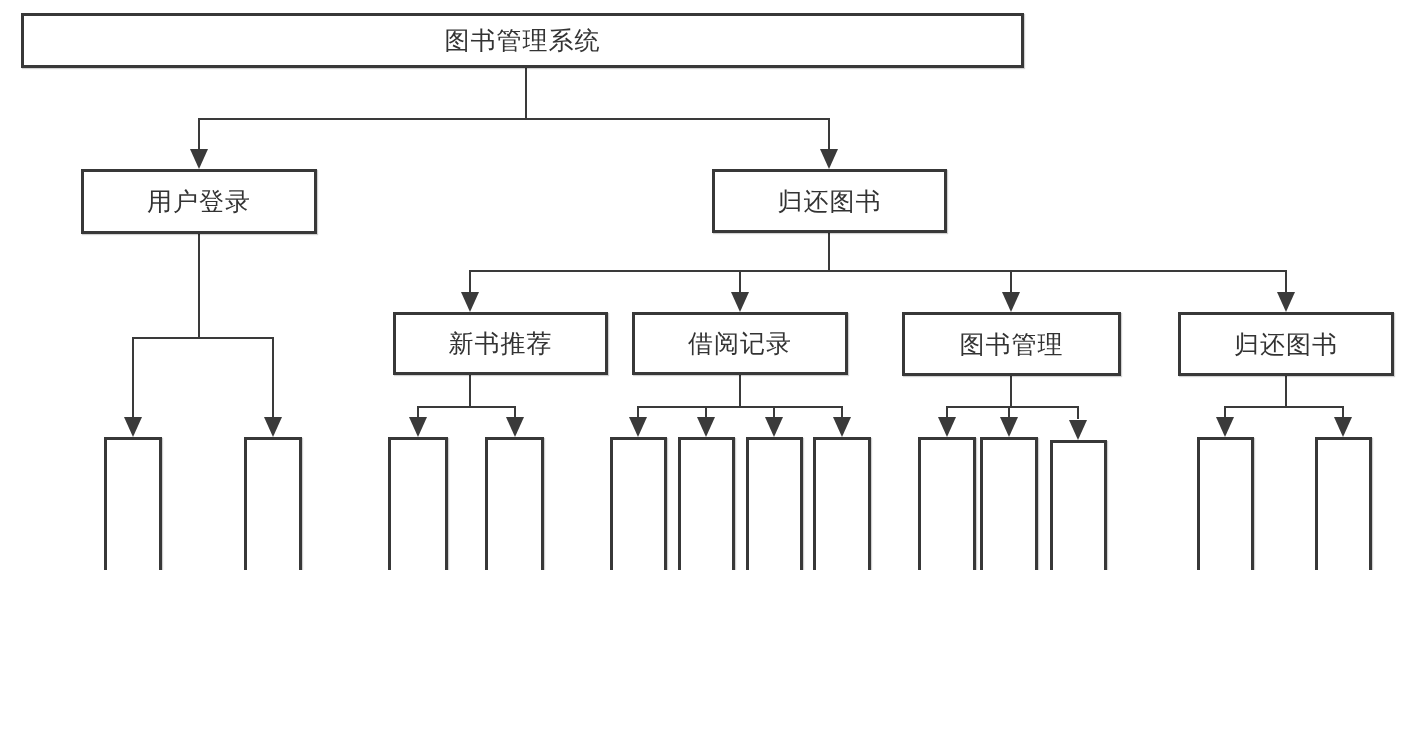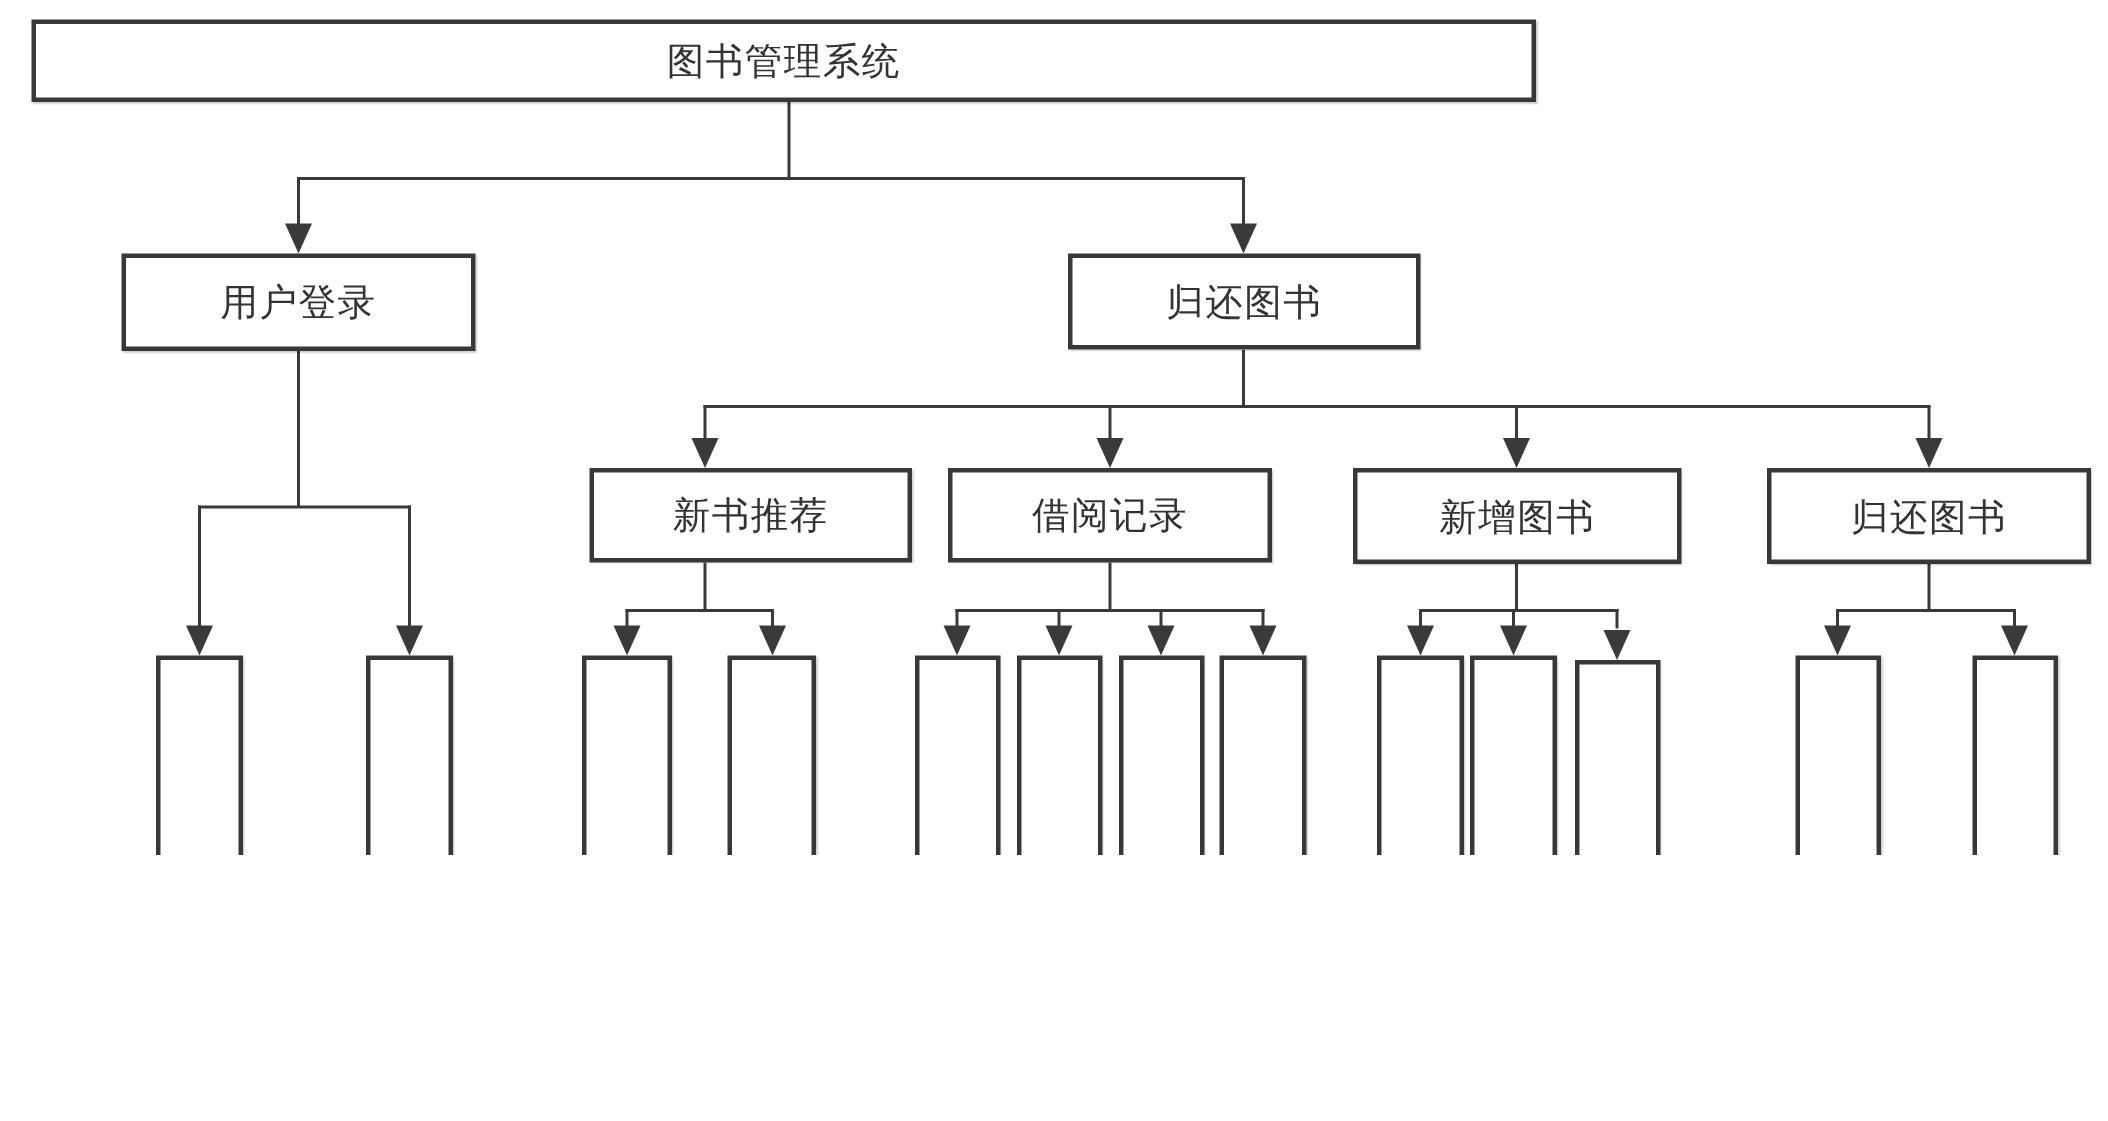--- a/index.html
+++ b/index.html
@@ -55,21 +55,21 @@
 
 <div class="canvas">
 
   <div class="box" style="left:21px;top:13px;width:1003px;height:55px;">图书管理系统</div>
 
   <div class="box" style="left:81px;top:169px;width:236px;height:65px;">用户登录</div>
   <div class="box" style="left:712px;top:169px;width:235px;height:64px;">归还图书</div>
 
   <div class="box" style="left:363px;top:312px;width:215px;height:63px;margin-left:30px;">新书推荐</div>
   <div class="box" style="left:632px;top:312px;width:216px;height:63px;">借阅记录</div>
-  <div class="box" style="left:902px;top:312px;width:219px;height:64px;">新增图书</div>
+  <div class="box" style="left:902px;top:312px;width:219px;height:64px;">图书管理</div>
   <div class="box" style="left:1178px;top:312px;width:216px;height:64px;">归还图书</div>
 
   <div class="box leaf" style="left:104px;top:437px;width:58px;height:298px;">用户登录</div>
   <div class="box leaf" style="left:244px;top:437px;width:58px;height:298px;">注销登录</div>
 
   <div class="box leaf" style="left:388px;top:437px;width:60px;height:298px;">查询图书</div>
   <div class="box leaf" style="left:485px;top:437px;width:59px;height:298px;">借阅图书</div>
 
   <div class="box leaf" style="left:610px;top:437px;width:57px;height:298px;">查询图书</div>
   <div class="box leaf" style="left:678px;top:437px;width:57px;height:298px;">新增图书（管理员）</div>

